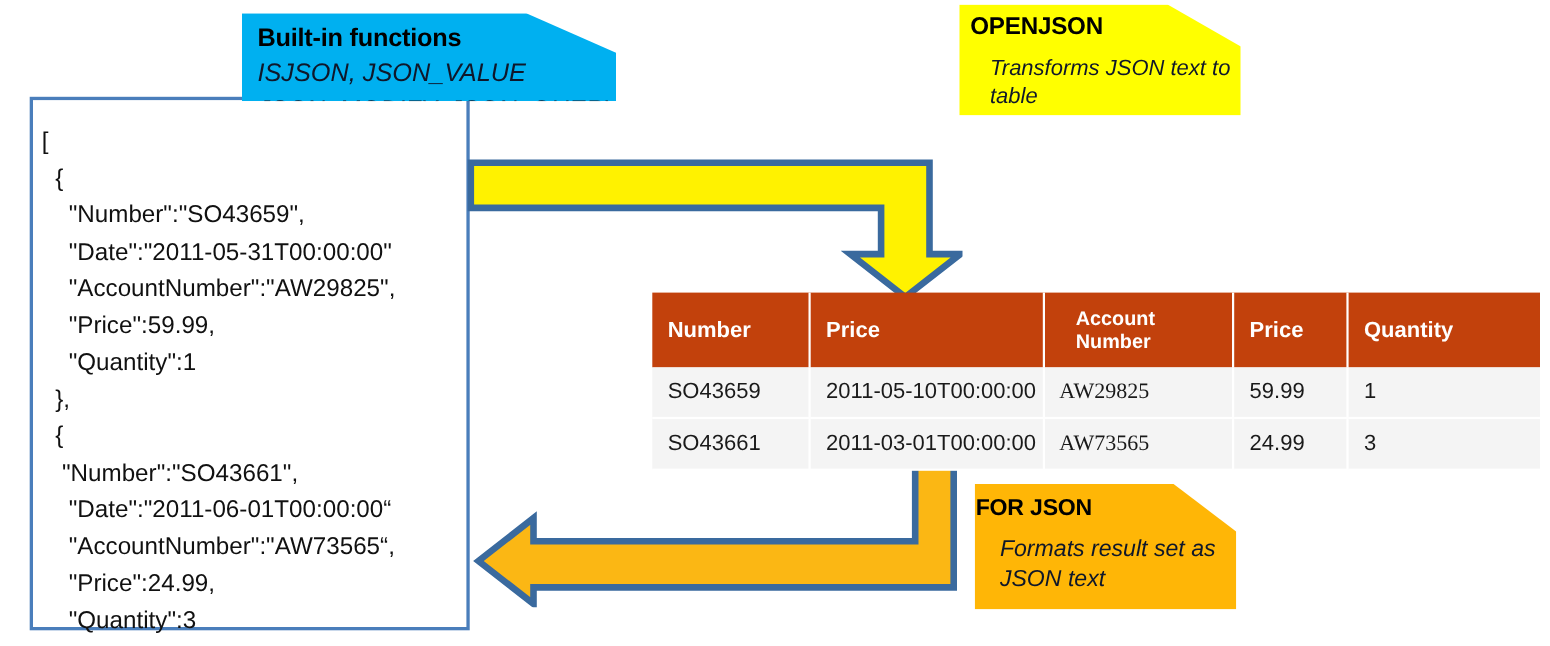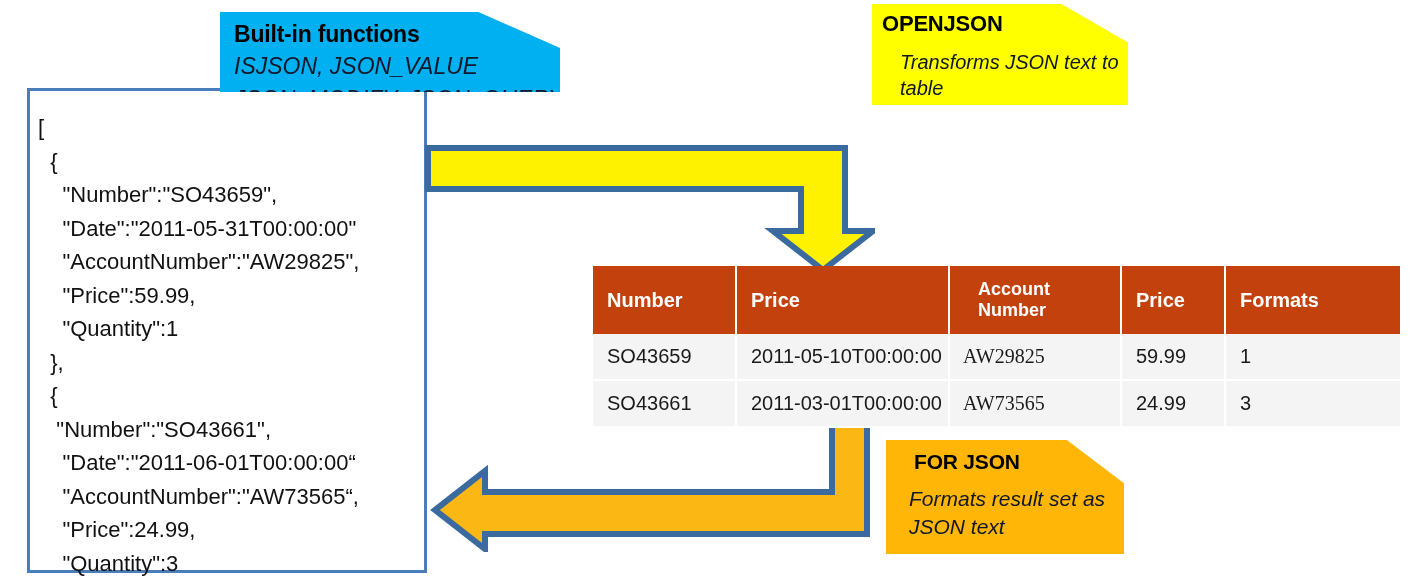--- a/index.html
+++ b/index.html
@@ -111,21 +111,21 @@
   .callout-forjson {
     left: 886px;
     top: 440px;
     width: 238px;
     height: 114px;
     background: #ffb606;
     clip-path: polygon(0 0, 76% 0, 100% 38%, 100% 100%, 0 100%);
   }
   .callout-forjson .c-title {
     position: absolute;
-    left: 28px;
+    left: 1px;
     top: 8px;
     font-size: 21px;
     line-height: 27px;
   }
   .callout-forjson .c-body {
     position: absolute;
     left: 11px;
     top: 45px;
     width: 215px;
     font-size: 21px;
@@ -244,21 +244,21 @@
         <col class="col-account">
       <col class="col-price">
         <col class="col-quantity">
     </colgroup>
     <thead>
       <tr>
         <th>Number</th>
         <th>Price</th>
         <th class="th-account">Account Number</th>
         <th>Price</th>
-        <th>Formats</th>
+        <th>Quantity</th>
       </tr>
     </thead>
     <tbody>
       <tr>
         <td>SO43659</td>
         <td>2011-05-10T00:00:00</td>
         <td class="cell-account">AW29825</td>
         <td>59.99</td>
         <td>1</td>
       </tr>

